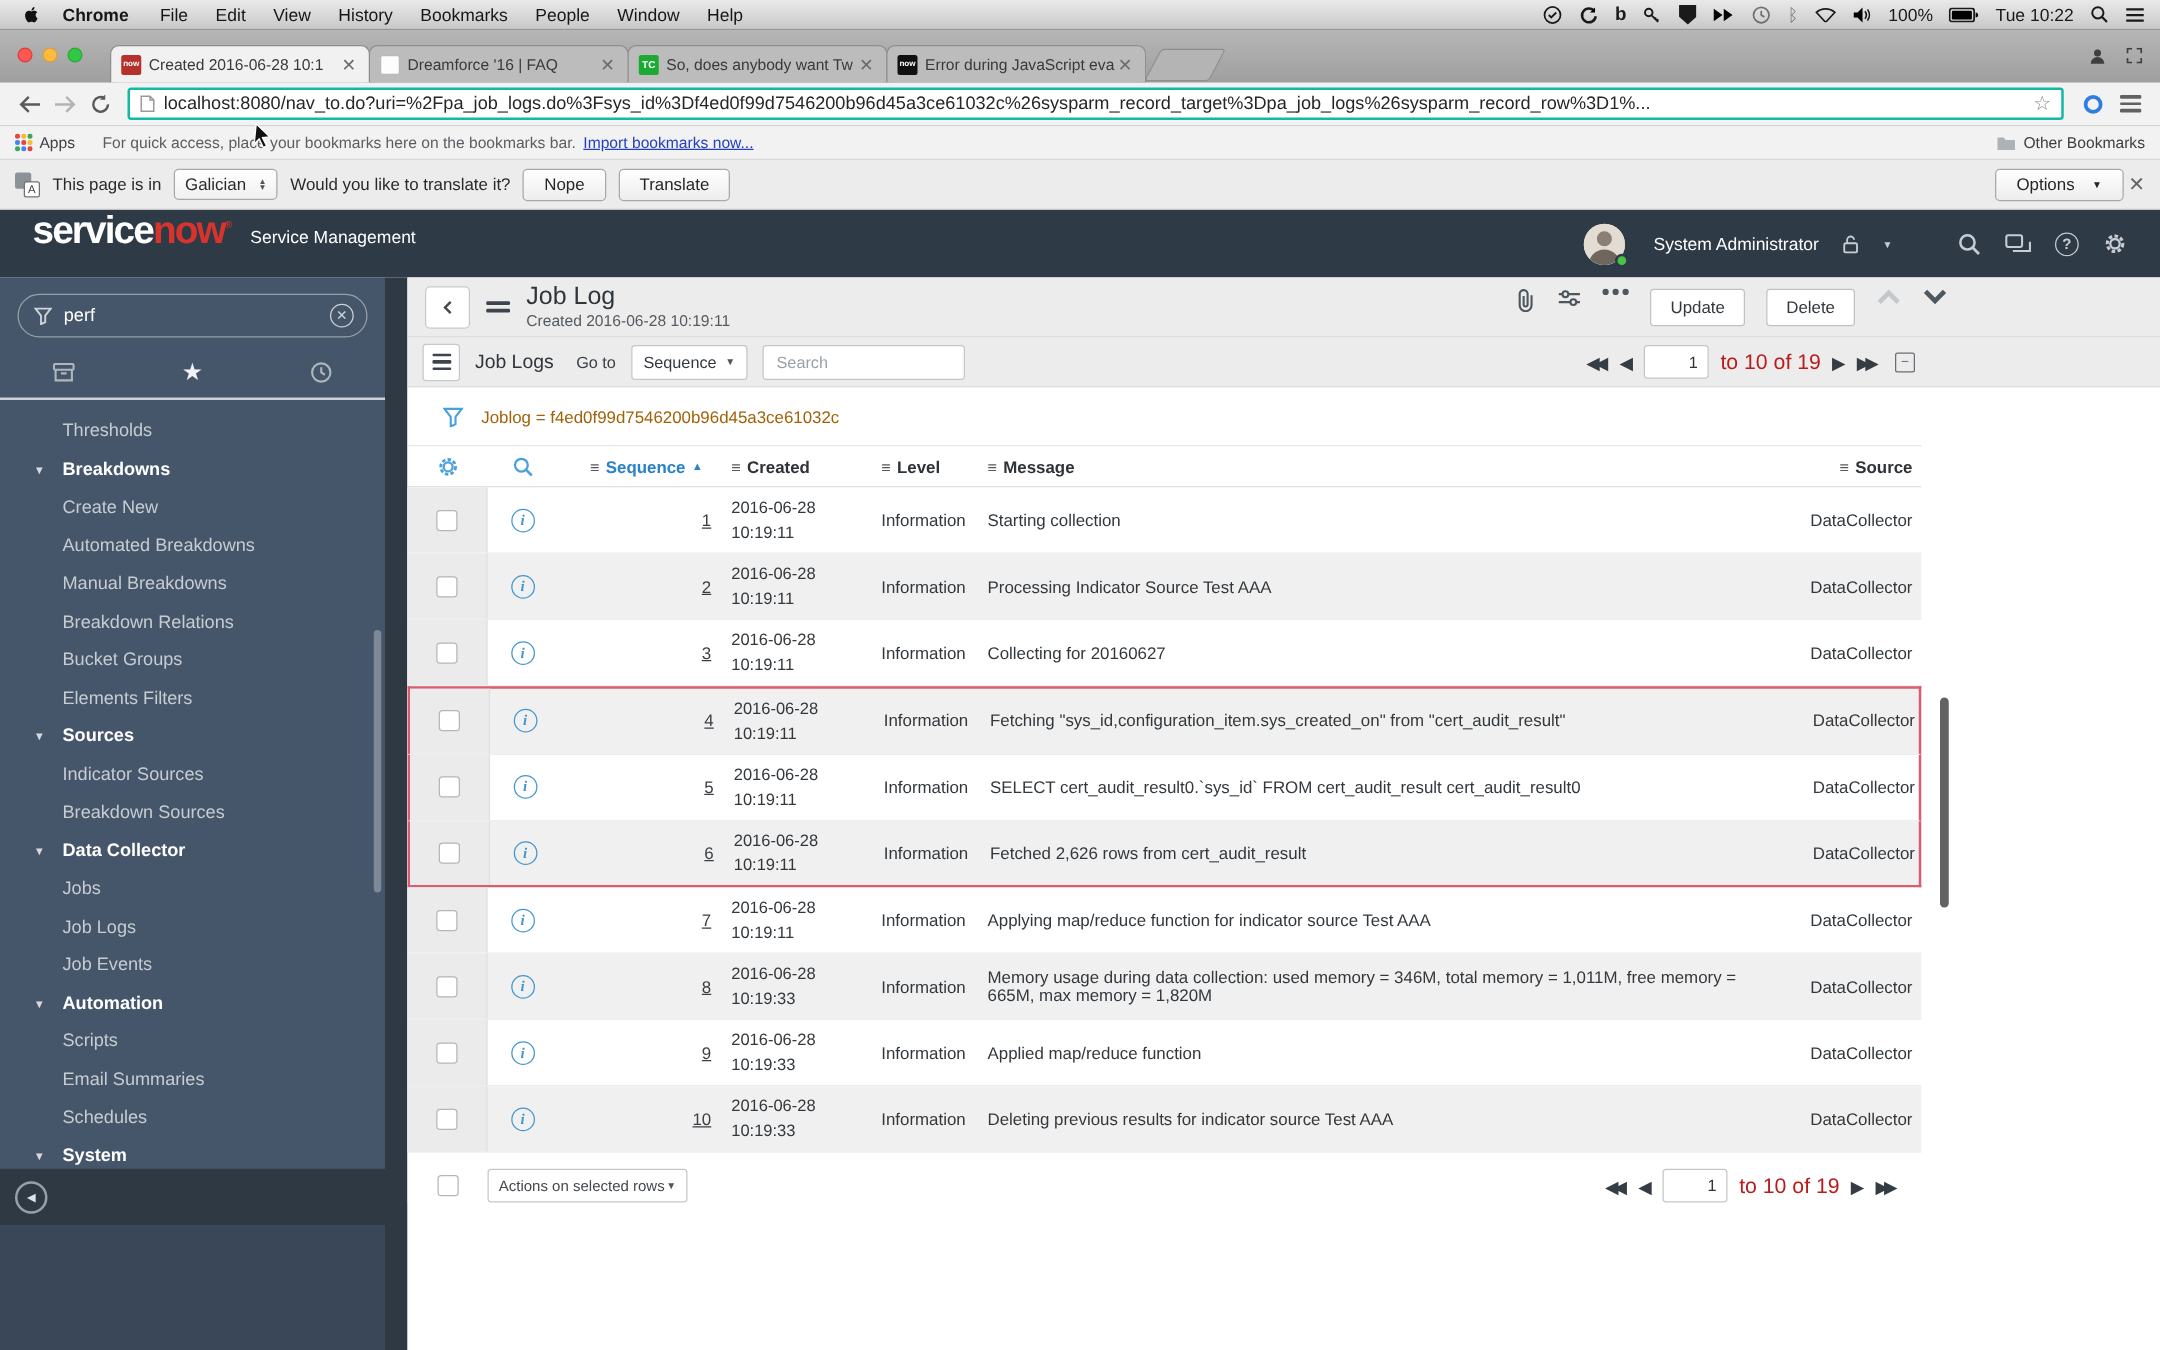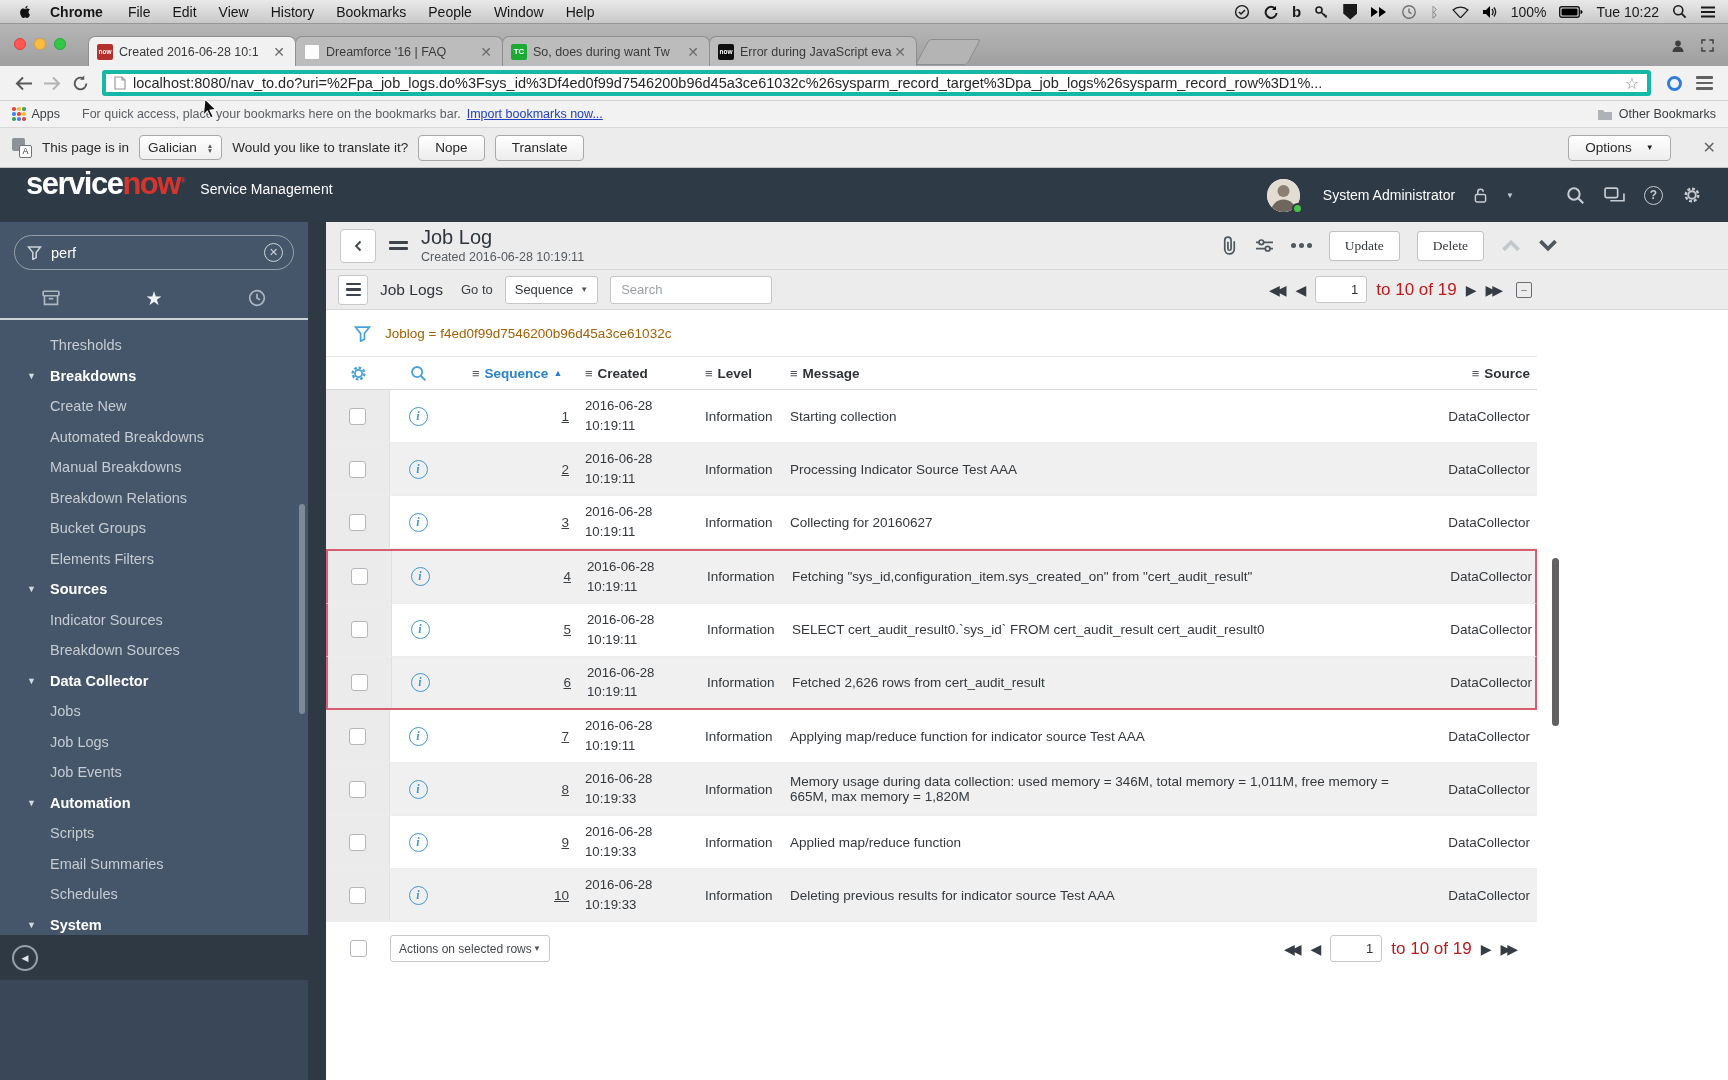--- a/index.html
+++ b/index.html
@@ -42,21 +42,21 @@
   .fav-page { background:#fdfdfd; border:1px solid #b9b9b9; }
   .tab-title { flex:1; white-space:nowrap; overflow:hidden; }
   .tab-close { color:#6b6b6b; font-size:14px; padding:0 2px; }
   .newtab-stub { width:52px; height:26px; margin:2px 0 0 6px; background:#b4b4b4; border:1px solid #8e8e8e;
                  transform:skewX(-28deg); border-radius:3px; align-self:center; margin-top:14px; }
   .strip-corner { position:absolute; right:14px; top:12px; display:flex; gap:16px; color:#3f3f3f; }
 
   
   .navbar { height:35px; background:#f2f2f2; border-bottom:1px solid #d2d2d2; display:flex; align-items:center; padding:0 10px; }
   .nav-ic { display:flex; align-items:center; justify-content:center; width:28px; height:28px; }
-  .omnibox { flex:1; height:26px; background:#fff; border:4px solid #14b8a6; border-radius:3px;
+  .omnibox { flex:1; height:26px; background:#fff; border:2px solid #14b8a6; border-radius:3px;
              display:flex; align-items:center; padding:0 8px; margin:0 8px; overflow:hidden; }
   .url { flex:1; font-size:14.5px; color:#262626; white-space:nowrap; overflow:hidden; margin-left:7px; }
   .star { font-size:16px; color:#8a8a8a; margin-left:8px; }
   .ext-ring { width:15px; height:15px; border:3.5px solid #2f7de1; border-radius:50%; margin:0 8px; }
   .bars { display:inline-flex; flex-direction:column; gap:3px; }
   .bars i { width:17px; height:2.5px; background:#616161; border-radius:1px; }
 
   
   .bookmarksbar { height:27px; background:#f2f2f2; border-bottom:1px solid #d8d8d8; display:flex; align-items:center;
                   padding:0 12px; font-size:12.5px; color:#3c4043; }
@@ -71,21 +71,21 @@
                   padding:0 12px; font-size:13.5px; color:#2a2a2a; gap:10px; }
   .tr-ic { position:relative; width:20px; height:20px; }
   .tr-ic .b1 { position:absolute; left:0; top:0; width:13px; height:13px; background:#8d9298; border-radius:2px; }
   .tr-ic .b2 { position:absolute; right:0; bottom:0; width:13px; height:13px; background:#fff; border:1px solid #6e7276;
                border-radius:2px; font-size:9px; display:flex; align-items:center; justify-content:center; color:#3c3c3c; }
   .sel { background:linear-gradient(#fff,#f0f0f0); border:1px solid #a9a9a9; border-radius:4px; height:25px;
          display:inline-flex; align-items:center; padding:0 8px; gap:10px; }
   .sel .ud { display:flex; flex-direction:column; font-size:6.5px; line-height:5px; color:#555; }
   .btn-gray { background:linear-gradient(#fff,#ededed); border:1px solid #a9a9a9; border-radius:4px; height:26px;
               display:inline-flex; align-items:center; padding:0 16px; font-size:13.5px; color:#262626; }
-  .tr-right { margin-left:auto; display:flex; align-items:center; gap:32px; }
+  .tr-right { margin-left:auto; display:flex; align-items:center; gap:4px; }
   .tr-x { color:#666; font-size:16px; }
 
   
   .snheader { height:54px; background:#2e3a46; display:flex; padding:0 26px; }
   .sn-logo { display:flex; align-items:baseline; }
   .logo-txt { font-size:31px; font-weight:bold; letter-spacing:-1.5px; line-height:1; }
   .logo-service { color:#fff; }
   .logo-now { color:#d8342e; }
   .logo-r { color:#d8342e; font-size:8px; vertical-align:super; font-weight:bold; }
   .sn-product { color:#fff; font-size:14px; margin-left:16px; }
@@ -128,21 +128,21 @@
   
   .rec-header { height:48px; background:#ececec; border-bottom:1px solid #d6d8da; display:flex; align-items:center;
                 padding:0 170px 0 14px; gap:13px; }
   .back-box { width:36px; height:34px; background:#fff; border:1px solid #c6c9cc; border-radius:4px;
               display:flex; align-items:center; justify-content:center; color:#41474e; }
   .rec-burger { display:flex; flex-direction:column; gap:3.5px; }
   .rec-burger i { width:19px; height:3px; background:#3d444c; border-radius:1px; }
   .rec-titles { line-height:1.25; }
   .rec-title { font-size:20px; color:#2f353b; }
   .rec-sub { font-size:12.5px; color:#555b61; }
-  .rec-right { margin-left:auto; display:flex; align-items:center; gap:17px; color:#4e565e;font-family:Liberation Serif, serif; }
+  .rec-right { margin-left:auto; display:flex; gap:17px; color:#4e565e; }
   .dots3 { display:inline-flex; gap:3px; }
   .dots3 i { width:5px; height:5px; border-radius:50%; background:#4e565e; }
   .btn-white { background:#fff; border:1px solid #bfc2c5; border-radius:3px; height:30px; padding:0 15px;
                font-size:13.5px; color:#33383d; display:inline-flex; align-items:center; }
   .chev-up { color:#c3c8cc; } .chev-down { color:#4e565e; }
 
   
   .list-toolbar { height:40px; background:#ececec; border-bottom:1px solid #d6d8da; display:flex; align-items:center;
                   padding:0 196px 0 12px; gap:12px; font-size:13px; color:#3a3f45; }
   .tb-burger { width:30px; height:30px; background:#fff; border:1px solid #c6c9cc; border-radius:3px;
@@ -418,21 +418,21 @@
     <span class="tab-title">Created 2016-06-28 10:1</span>
     <span class="tab-close">✕</span>
   </div>
         <div class="tab">
     <span class="fav fav-page"></span>
     <span class="tab-title">Dreamforce '16 | FAQ</span>
     <span class="tab-close">✕</span>
   </div>
         <div class="tab">
     <span class="fav fav-tc">TC</span>
-    <span class="tab-title">So, does during want Tw</span>
+    <span class="tab-title">So, does anybody want Tw</span>
     <span class="tab-close">✕</span>
   </div>
         <div class="tab">
     <span class="fav fav-now-black">now</span>
     <span class="tab-title">Error during JavaScript eva</span>
     <span class="tab-close">✕</span>
   </div>
       </div>
     <div class="newtab-stub"></div>
     <div class="strip-corner">

